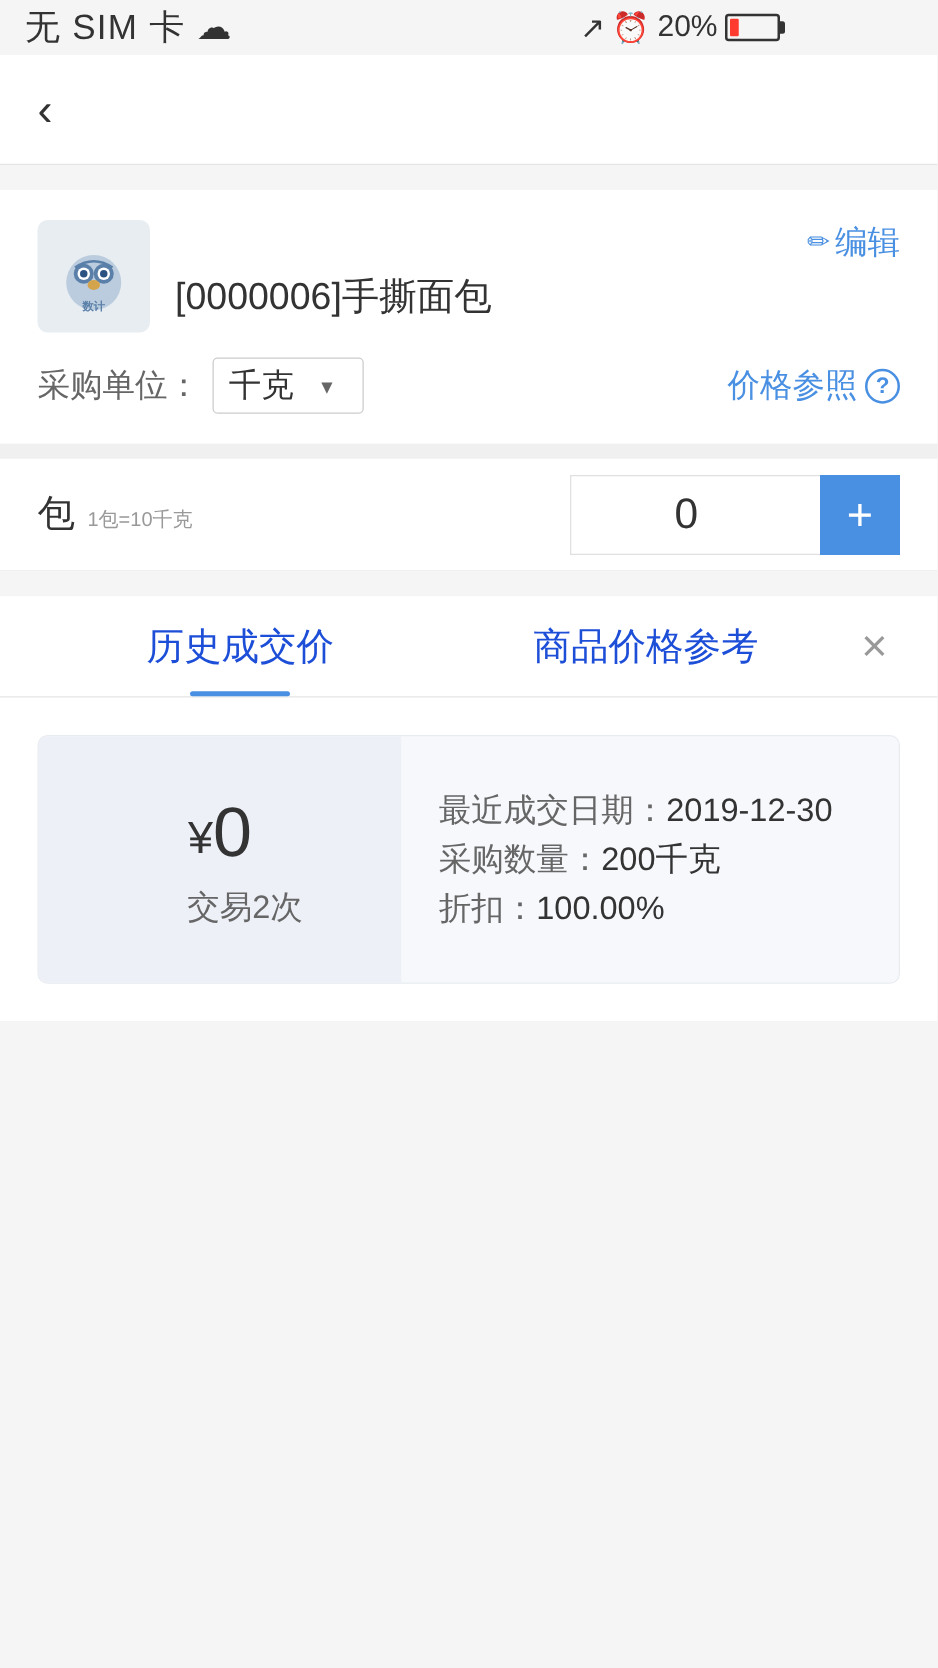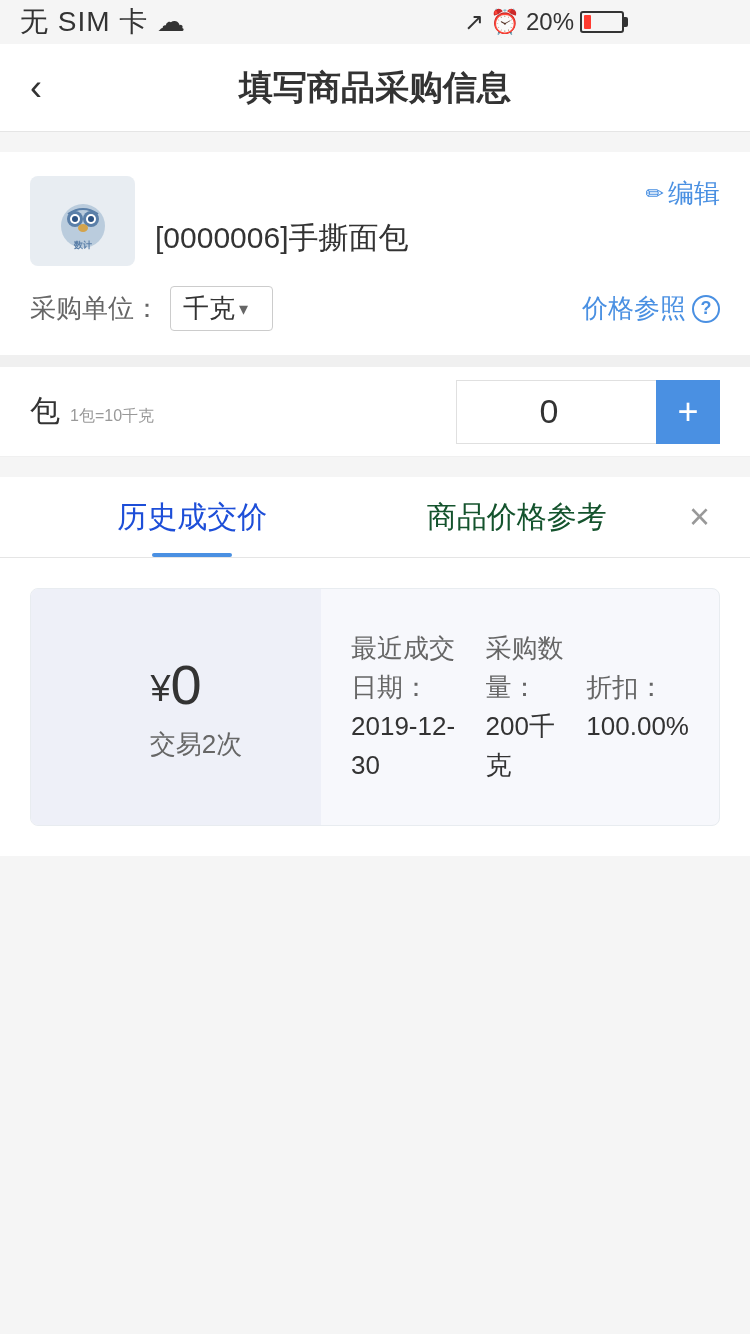--- a/index.html
+++ b/index.html
@@ -108,21 +108,21 @@
       display: flex;
       align-items: flex-start;
       justify-content: space-between;
     }
     .product-left {
       display: flex;
       align-items: center;
       gap: 20px;
     }
     .product-image {
-      width: 105px;
+      width: 90px;
       height: 90px;
       background: #e8edf2;
       border-radius: 8px;
       display: flex;
       align-items: center;
       justify-content: center;
       flex-shrink: 0;
     }
     .product-name {
       font-size: 30px;
@@ -159,21 +159,21 @@
     .unit-select {
       border: 1px solid #ccc;
       border-radius: 4px;
       padding: 4px 24px 4px 12px;
       font-size: 26px;
       color: #333;
       background: #fff;
       position: relative;
       display: inline-flex;
       align-items: center;
-      gap: 4px;
+      gap: 22px;
       cursor: pointer;
     }
     .unit-arrow {
       font-size: 18px;
       color: #666;
     }
     .price-ref {
       display: flex;
       align-items: center;
       gap: 6px;
@@ -267,21 +267,21 @@
       padding: 0 30px;
       position: relative;
     }
     .tab-item {
       flex: 1;
       height: 80px;
       display: flex;
       align-items: center;
       justify-content: center;
       font-size: 30px;
-      color: #14532d;
+      color: #1d4ed8;
       cursor: pointer;
       position: relative;
     }
     .tab-item.active {
       color: #1d4ed8;
       font-weight: 500;
     }
     .tab-item.active::after {
       content: '';
       position: absolute;
@@ -335,23 +335,21 @@
     .history-trades {
       font-size: 26px;
       color: #666;
       margin-top: 10px;
       margin-left: 40px;
     }
     .history-right {
       flex: 1;
       padding: 40px 30px;
       display: flex;
-      flex-direction: row;
-      gap: 16px;
-      align-items: center;
+      flex-direction: column;
     }
     .history-detail-row {
       font-size: 26px;
       color: #333;
       line-height: 1.5;
     }
     .history-detail-row .label {
       color: #666;
     }
 
@@ -374,21 +372,20 @@
       <span class="battery-body">
         <span class="battery-fill"></span>
         <span class="battery-cap"></span>
       </span>
     </span>
   </div>
 </div>
 
 <div class="nav-bar">
   <span class="nav-back">‹</span>
-  <span class="nav-title">填写商品采购信息</span>
 </div>
 
 <div class="product-card">
   <div class="product-header">
     <div class="product-left">
       <div class="product-image">
 
         <svg width="70" height="70" viewBox="0 0 70 70">
           <ellipse cx="35" cy="40" rx="22" ry="22" fill="#8bacc8" opacity="0.5"></ellipse>
           <circle cx="27" cy="33" r="8" fill="#5a7fa8"></circle>

